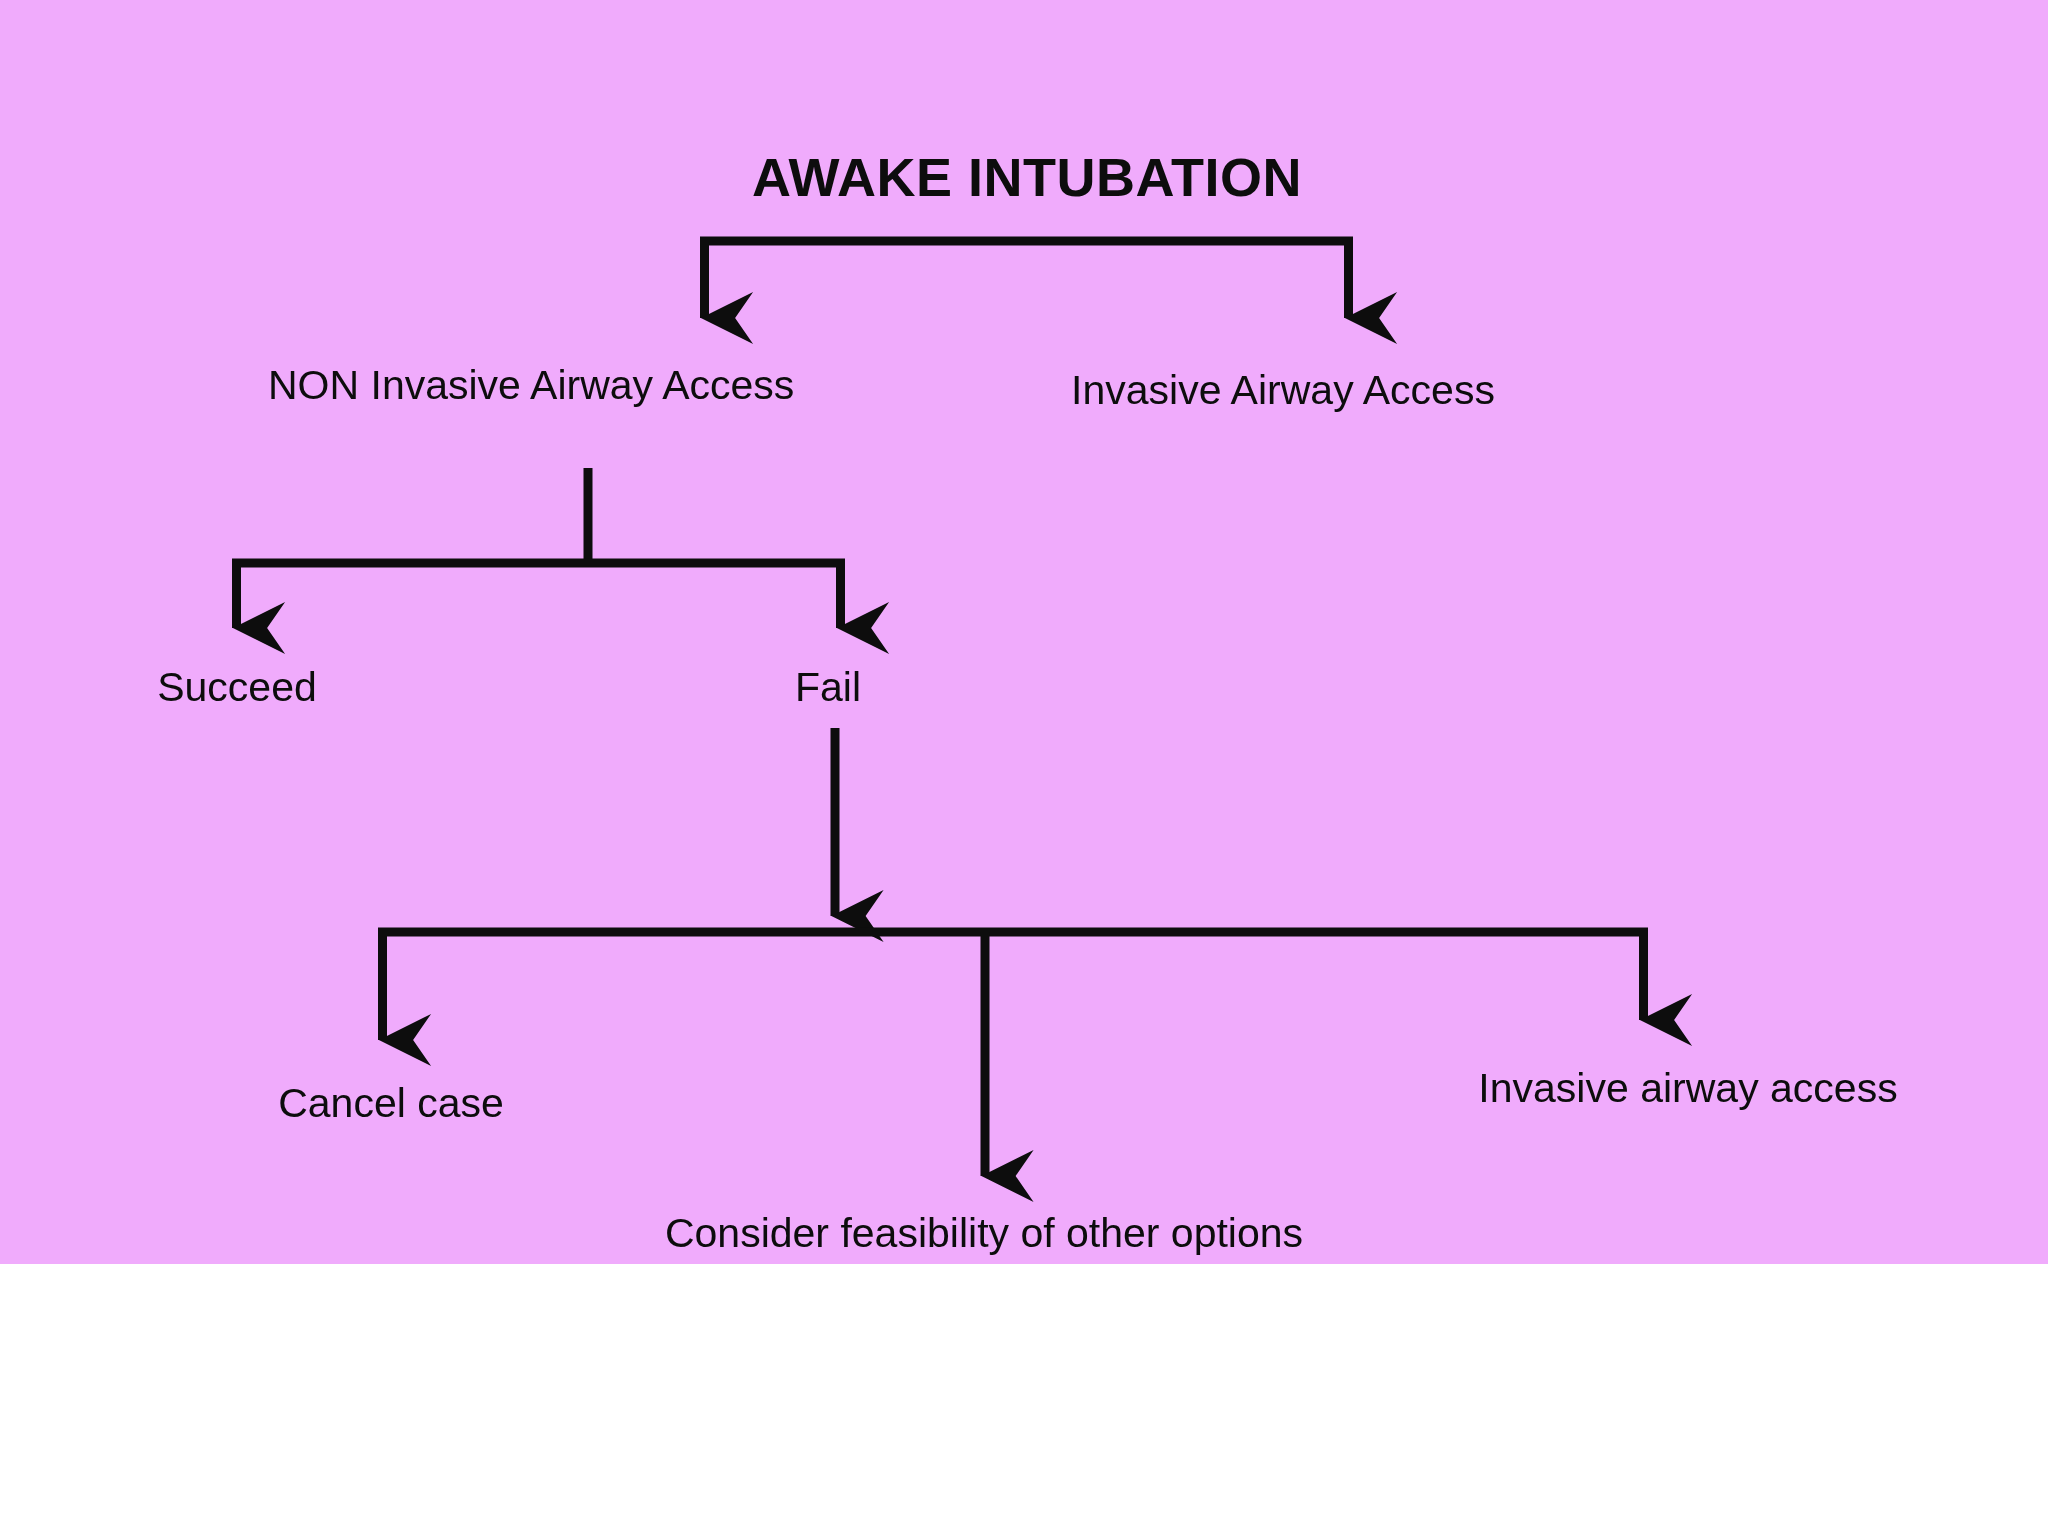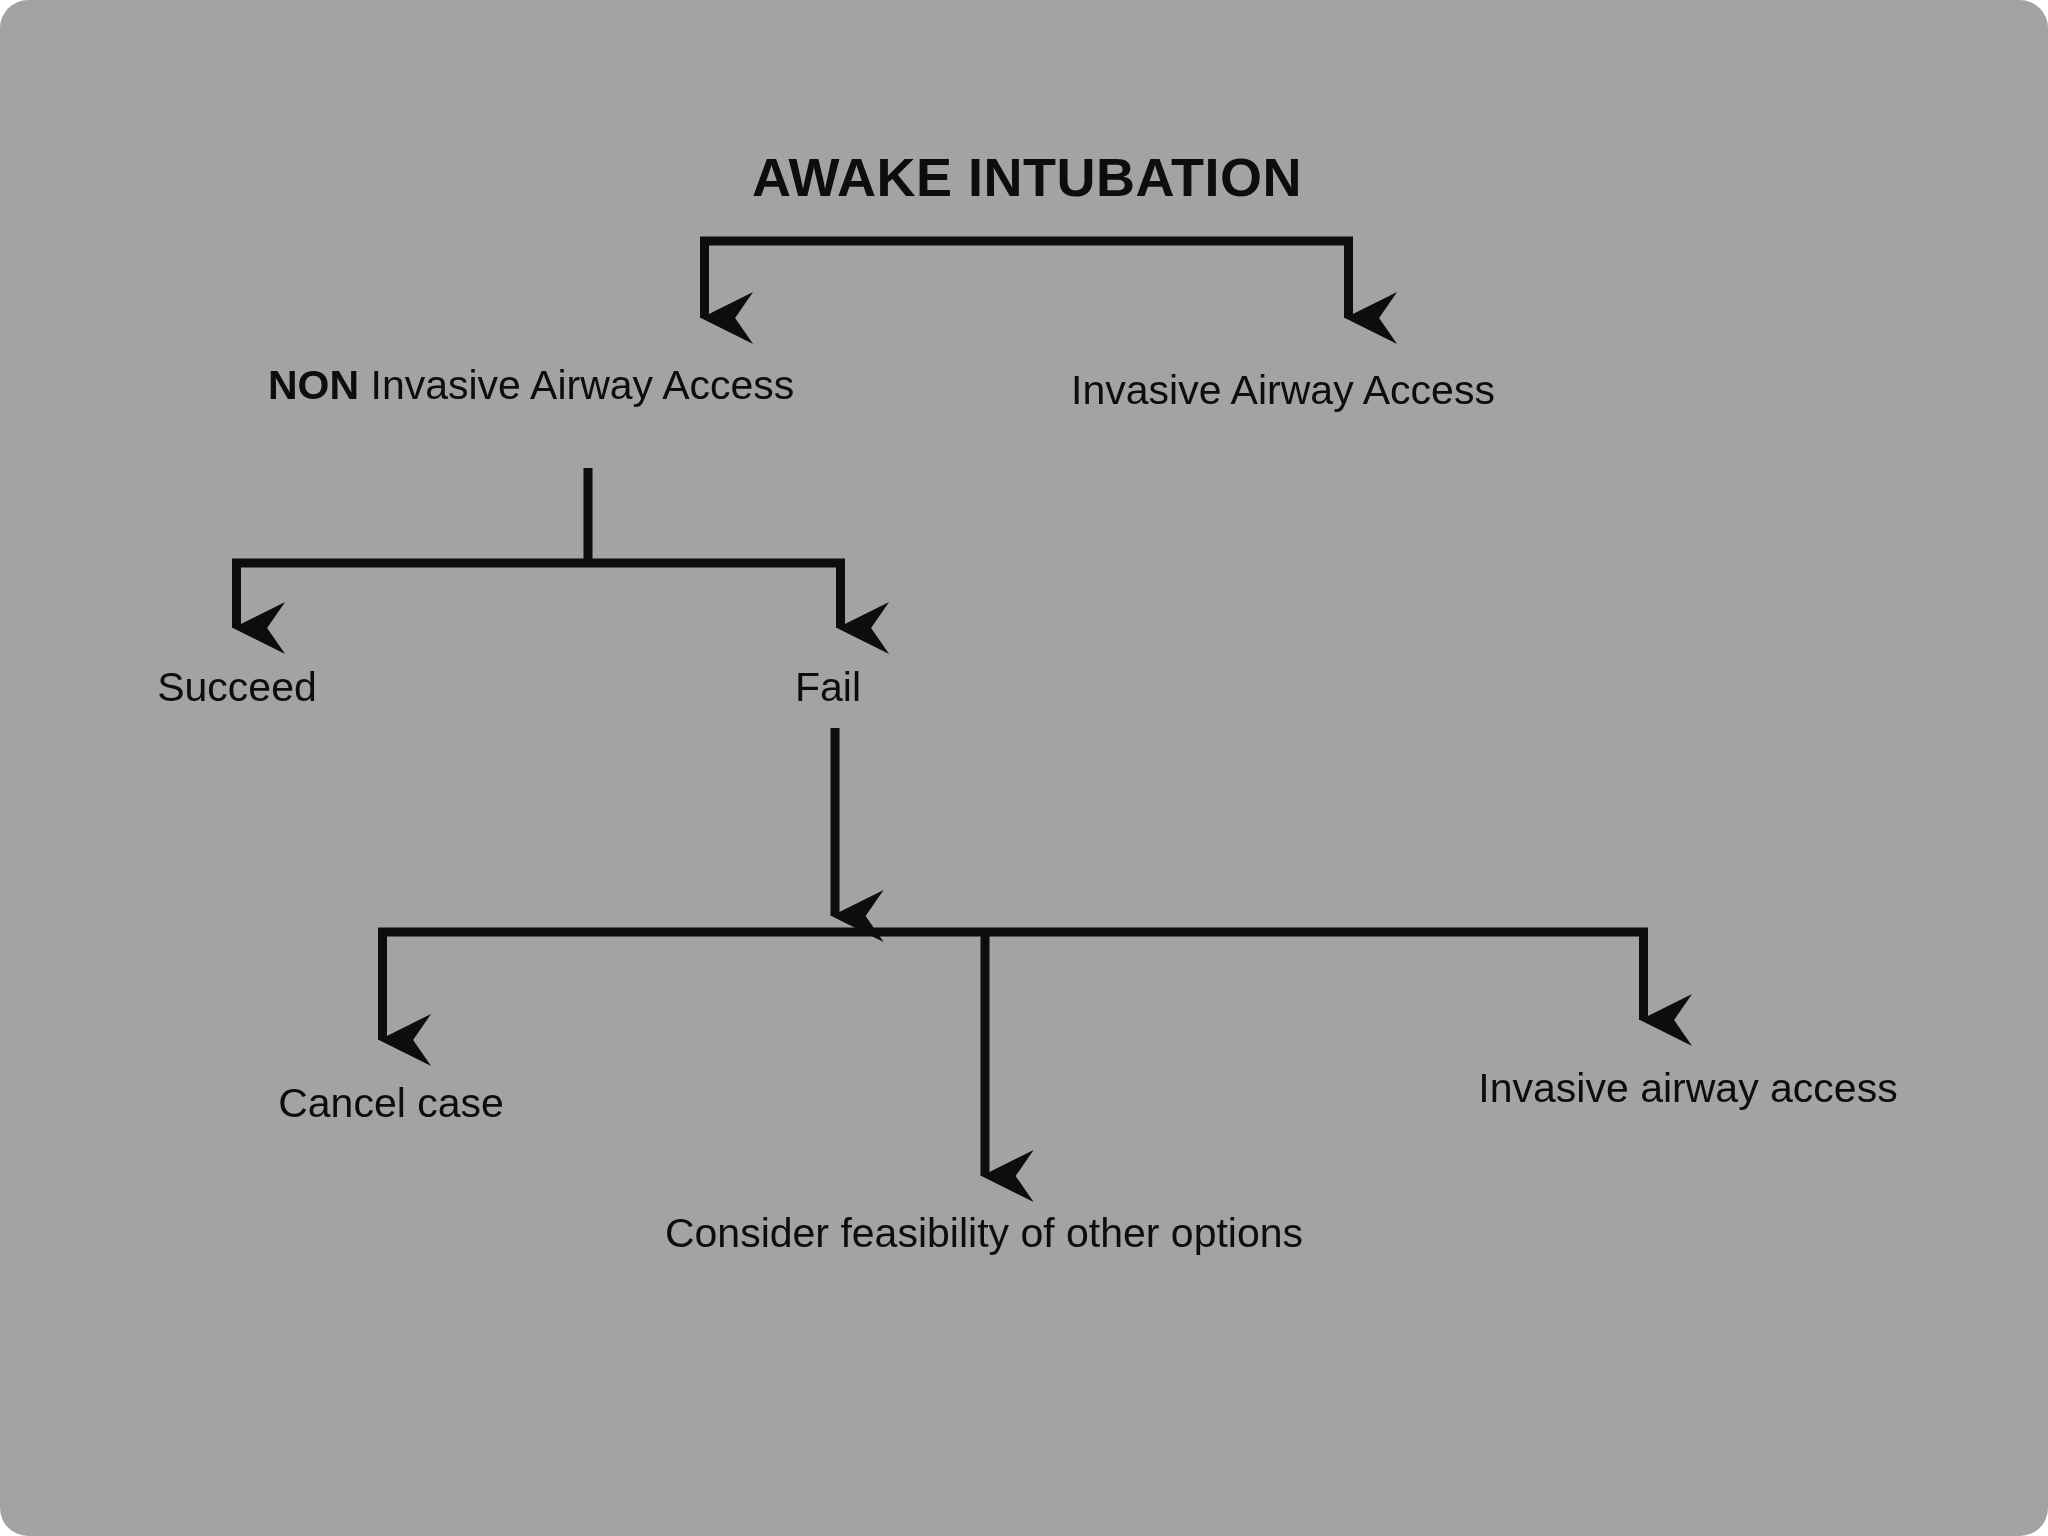--- a/index.html
+++ b/index.html
@@ -3,26 +3,25 @@
 <meta charset="utf-8">
 <style>
   html, body {
     margin: 0;
     padding: 0;
     background: #ffffff;
   }
   #page {
     position: relative;
     width: 2048px;
-    height: 1536px;
-    background: #a3a3a3;
+    height: 1264px;
+    background: #f0abfc;
     overflow: hidden;
     font-family: "Liberation Sans", sans-serif;
     color: #0d0d0d;
-    border-radius: 28px;
   }
   #flow-svg {
     position: absolute;
     left: 0;
     top: 0;
     width: 2048px;
     height: 1536px;
   }
   .node {
     position: absolute;
@@ -37,21 +36,21 @@
     letter-spacing: 0.5px;
   }
   .label {
     font-size: 41px;
     font-weight: normal;
   }
   .label-lines {
     text-align: left;
   }
   .bold-seg {
-    font-weight: bold;
+    font-weight: normal;
     text-align: center;
   }
   .center {
     text-align: center;
     transform: translateX(-50%);
   }
   .left {
     text-align: left;
   }
 </style>

